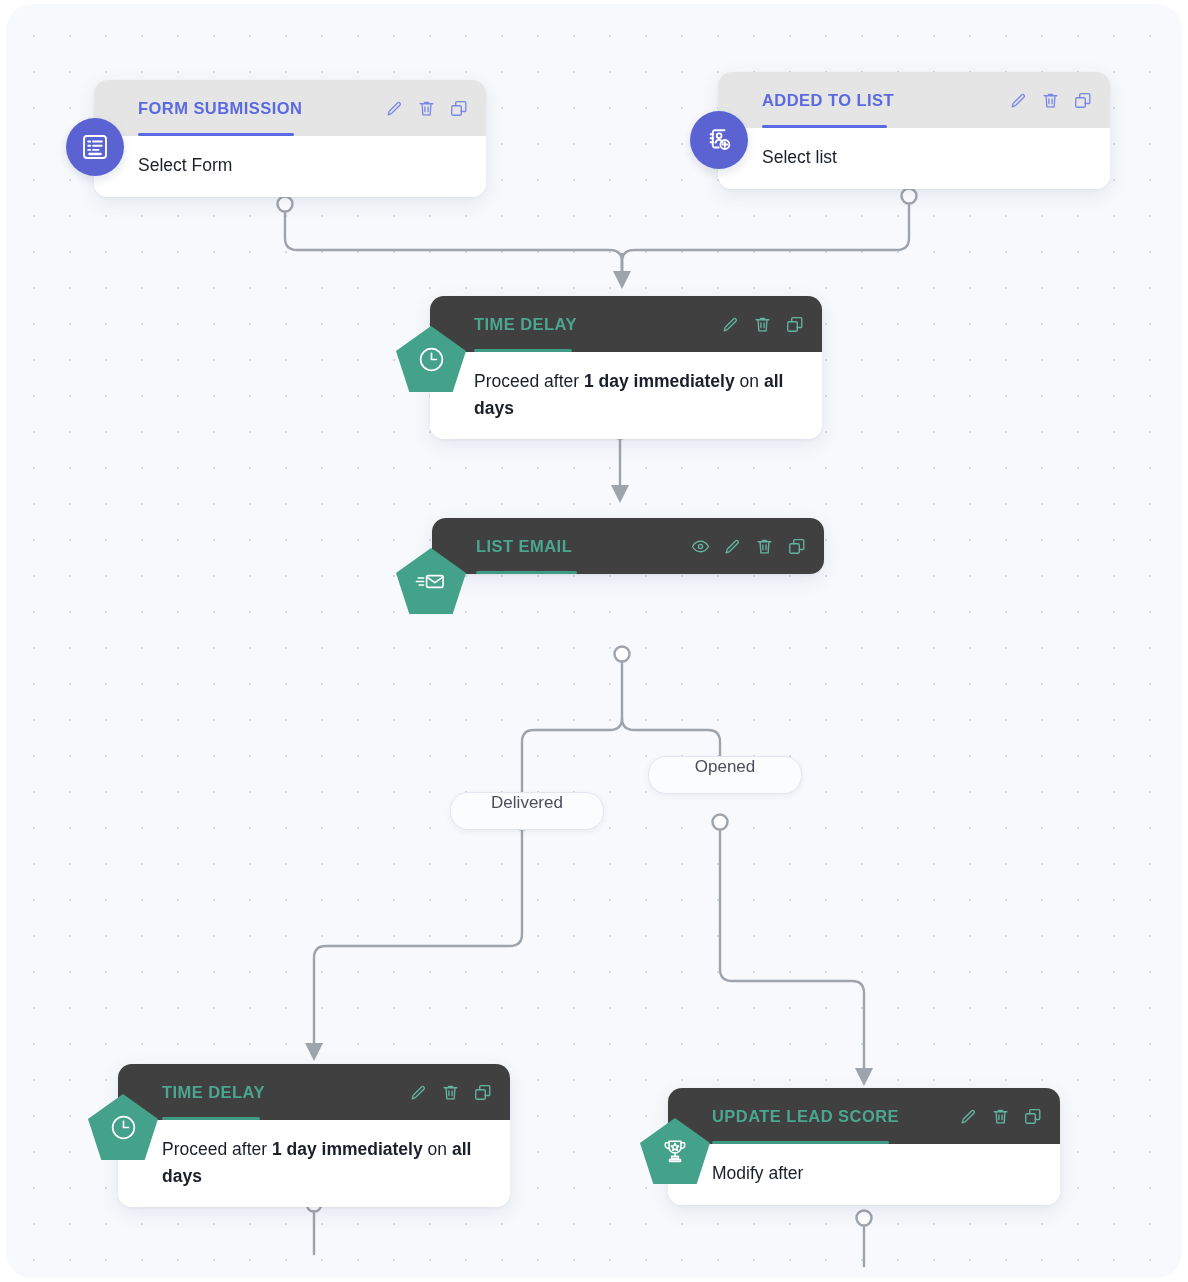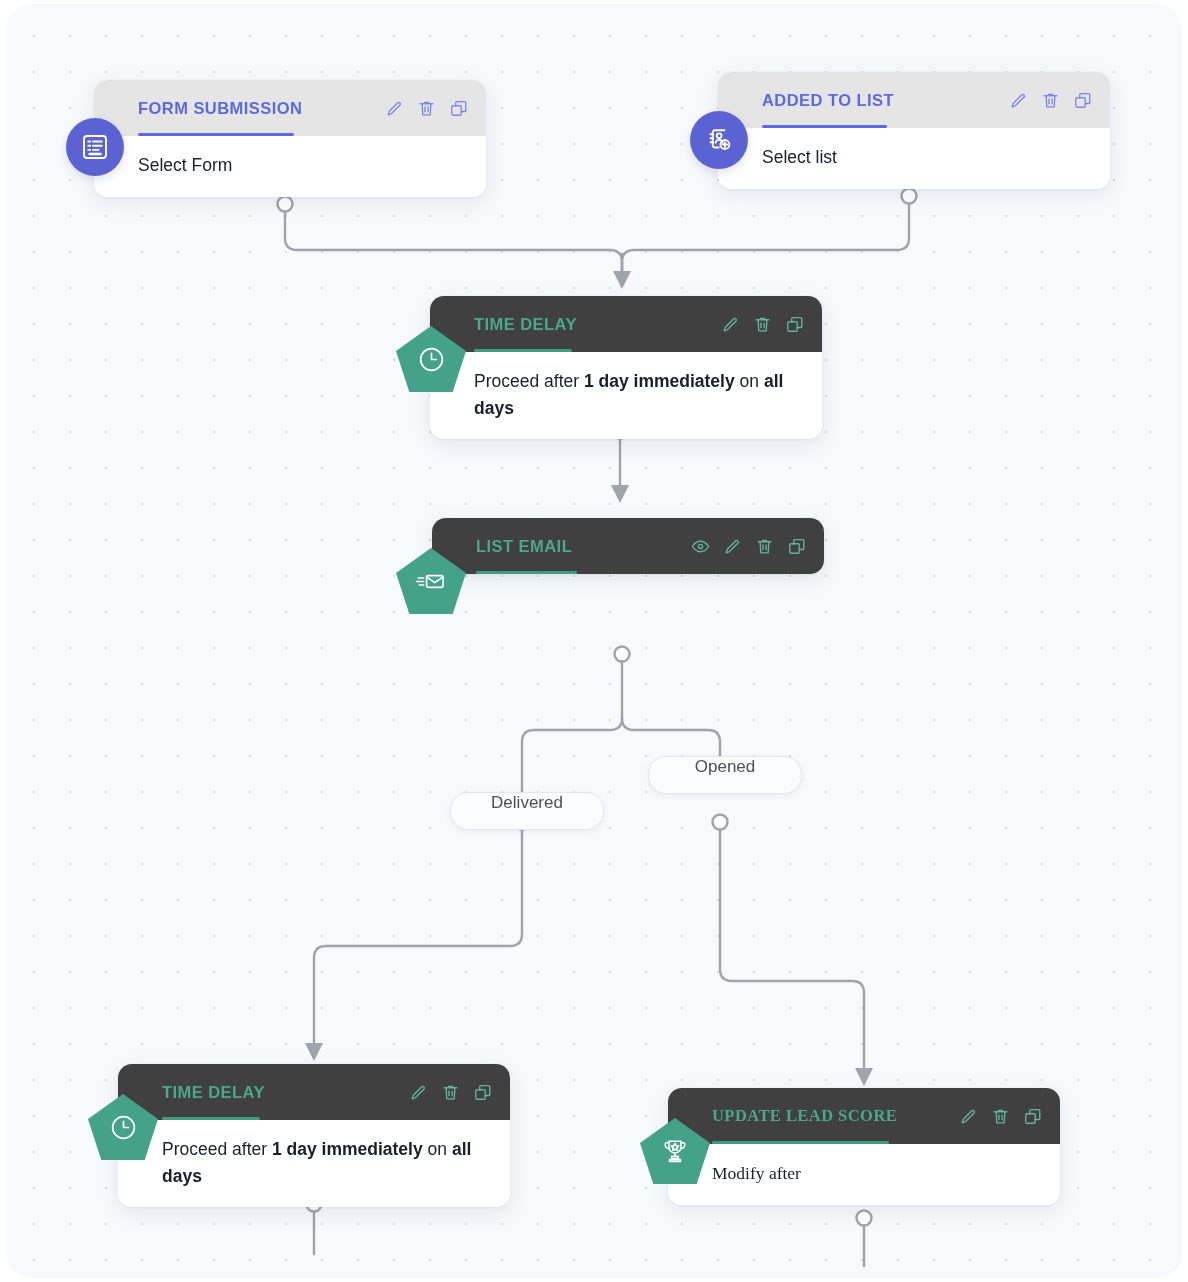--- a/index.html
+++ b/index.html
@@ -372,21 +372,21 @@
       <span>Proceed after </span><b>1 day immediately</b><span> on </span><b>all days</b>
     </div>
   </div>
   <div class="badge-pent" style="left:82px; top:1090px;">
     <svg width="31" height="31" viewBox="0 0 24 24" fill="none" stroke="#ffffff" stroke-width="1.3" stroke-linecap="round" stroke-linejoin="round">
       <circle cx="12" cy="12" r="8.4"></circle>
       <path d="M12 7.2 V12 h3.8"></path>
     </svg>
   </div>
 
-  <div class="node action" style="left:662px; top:1084px; width:392px;font-family:Liberation Serif, serif;">
+  <div class="node action" style="left:662px; top:1084px; width:392px;">
     <div class="node-head">
       <span class="node-title">UPDATE LEAD SCORE</span>
       <span class="underline" style="width:177px;"></span>
       <span class="node-actions">
         <span>
           <svg width="19" height="19" viewBox="0 0 24 24" fill="none" stroke-width="1.7" stroke-linecap="round" stroke-linejoin="round">
             <path d="M4 20 L5.4 15.6 L16.2 4.8 a2 2 0 0 1 2.8 2.8 L8.2 18.4 Z"></path>
           </svg>
         </span>
         <span>

